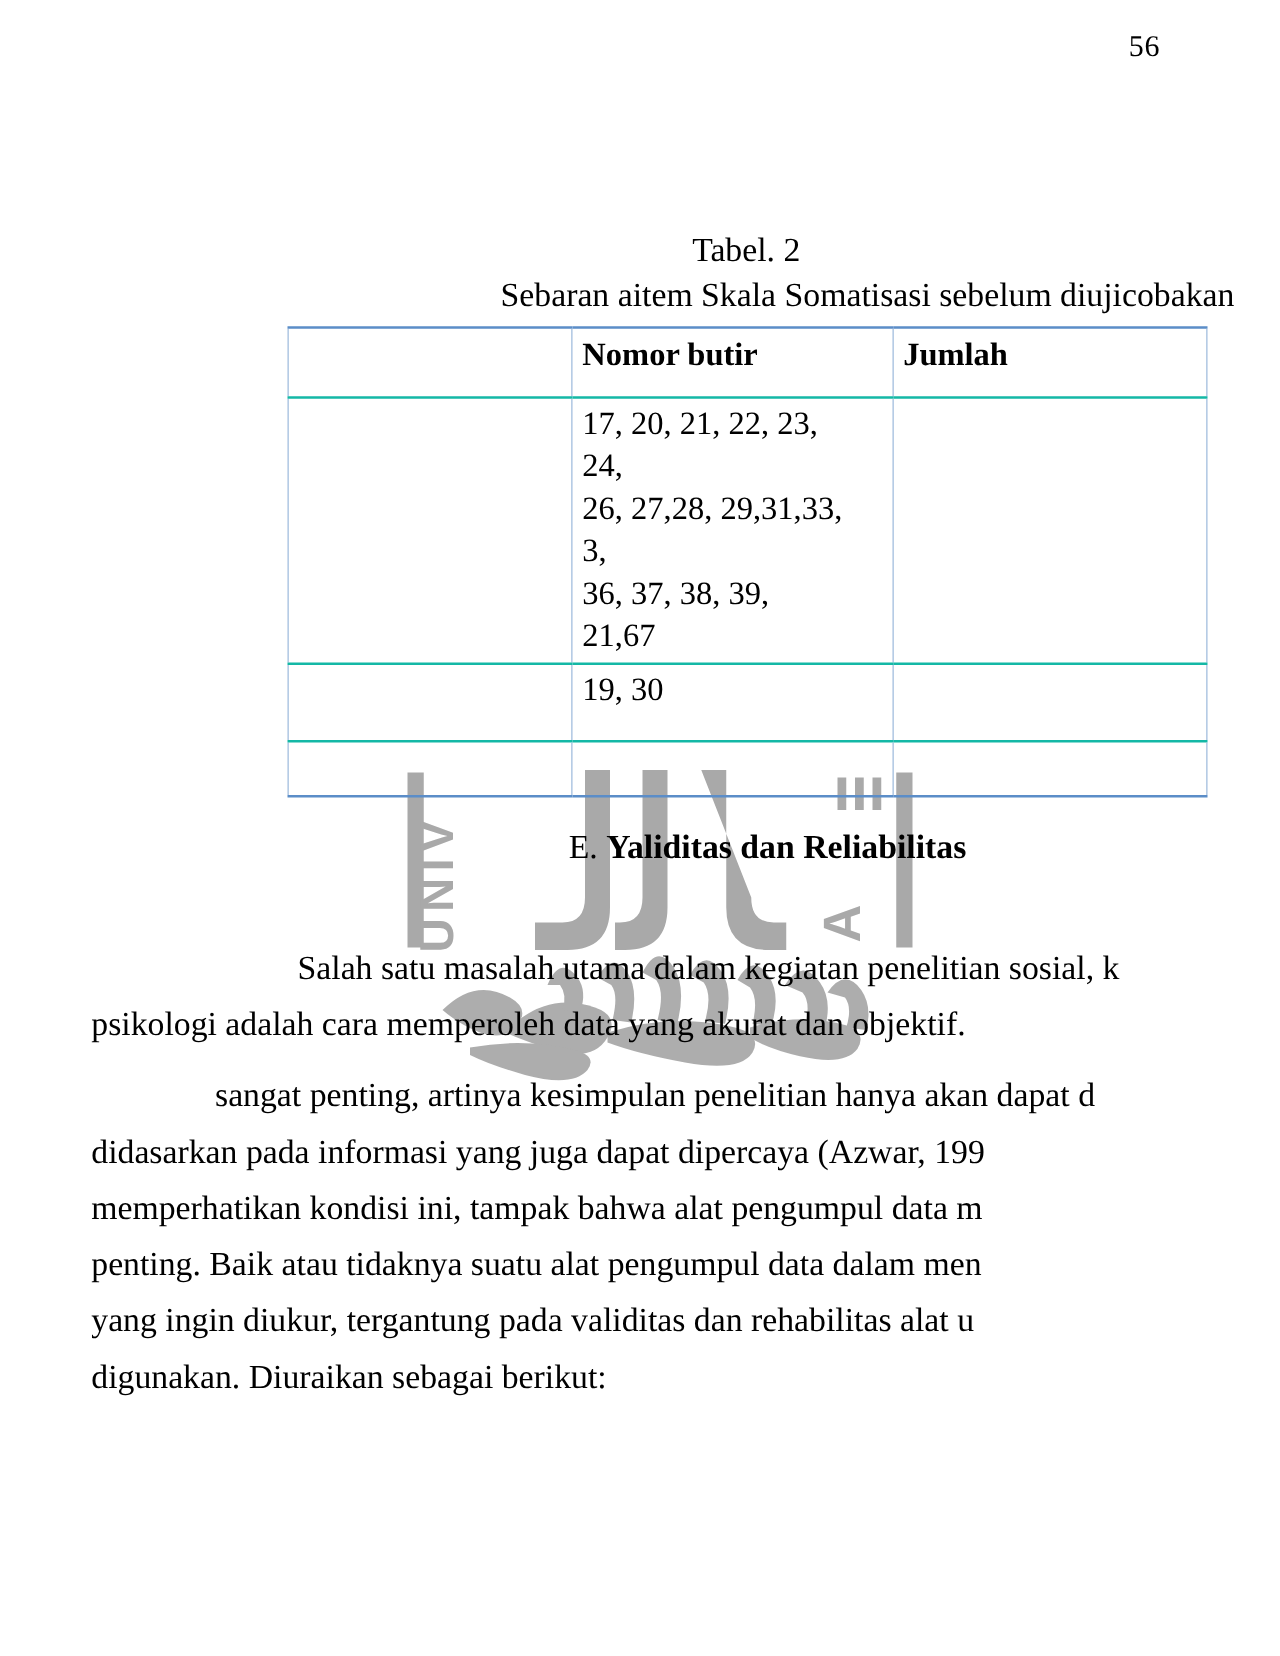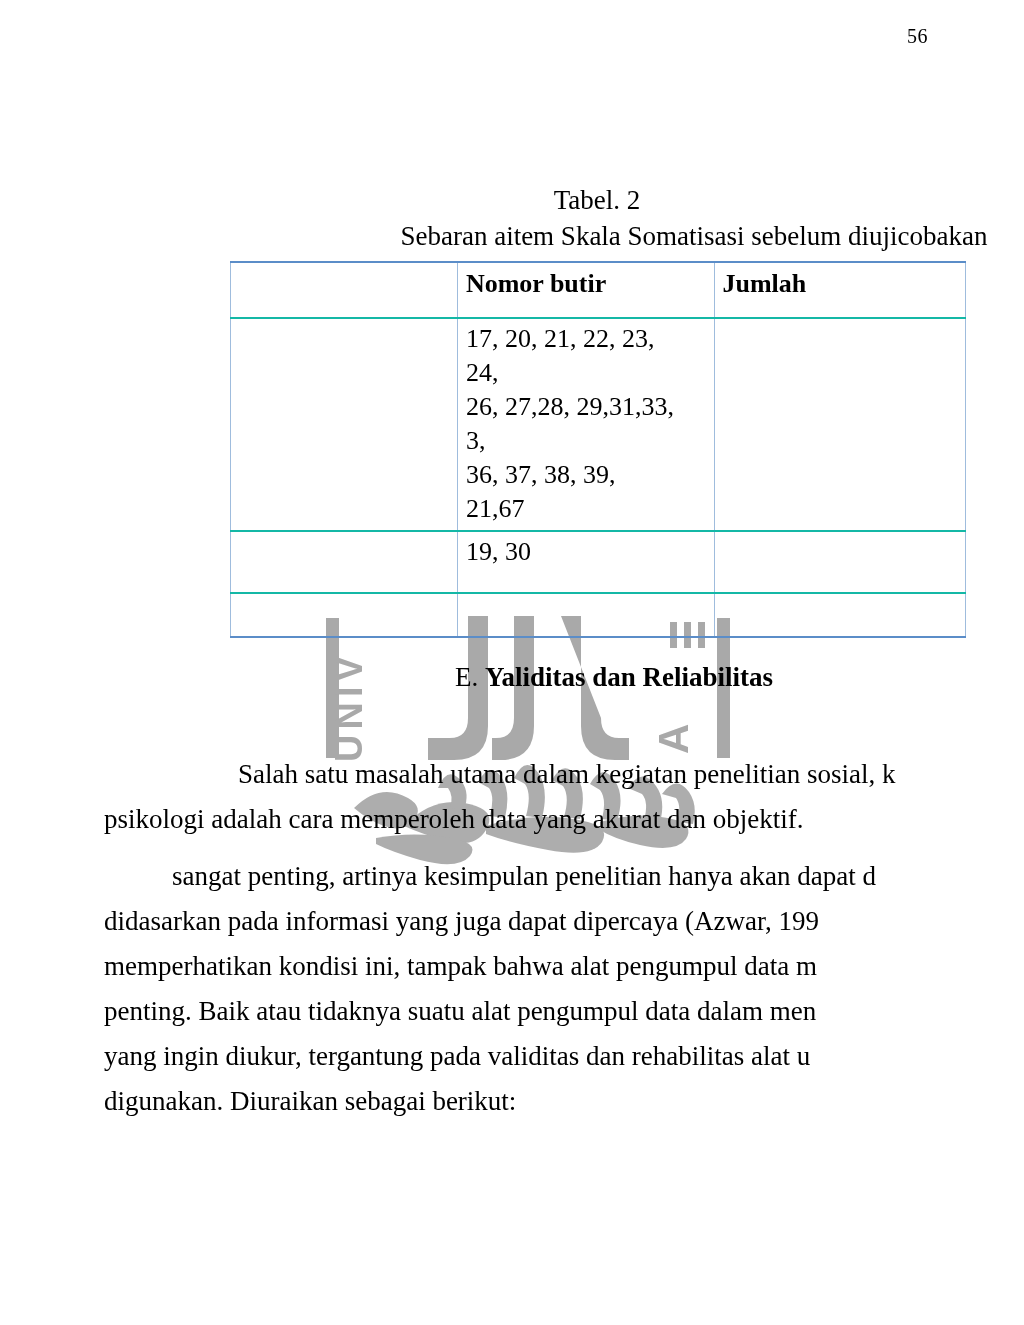--- a/index.html
+++ b/index.html
@@ -21,21 +21,21 @@
 
   
   #page-number {
     position: absolute;
     top: 26px;
     left: 0;
     width: 1024px;
     text-align: right;
     padding-right: 96px;
     box-sizing: border-box;
-    font-size: 20px;
+    font-size: 24px;
     line-height: 1;
     letter-spacing: 0.5px;
   }
 
   
   #watermark {
     position: absolute;
     left: 318px;
     top: 612px;
     width: 420px;
@@ -124,21 +124,21 @@
     top: 752px;
     left: 0;
     width: 1024px;
     z-index: 3;
   }
   .body-line {
     font-size: 27px;
     line-height: 45px;
     white-space: nowrap;
     overflow: hidden;
-    padding-left: 104px;
+    padding-left: 73px;
     box-sizing: border-box;
     width: 1024px;
   }
   .body-line.indented { padding-left: 238px; }
   .body-line.tight    { padding-left: 172px; margin-top: 12px; }
 </style>
 </head>
 <body>
 
 <div id="page">

